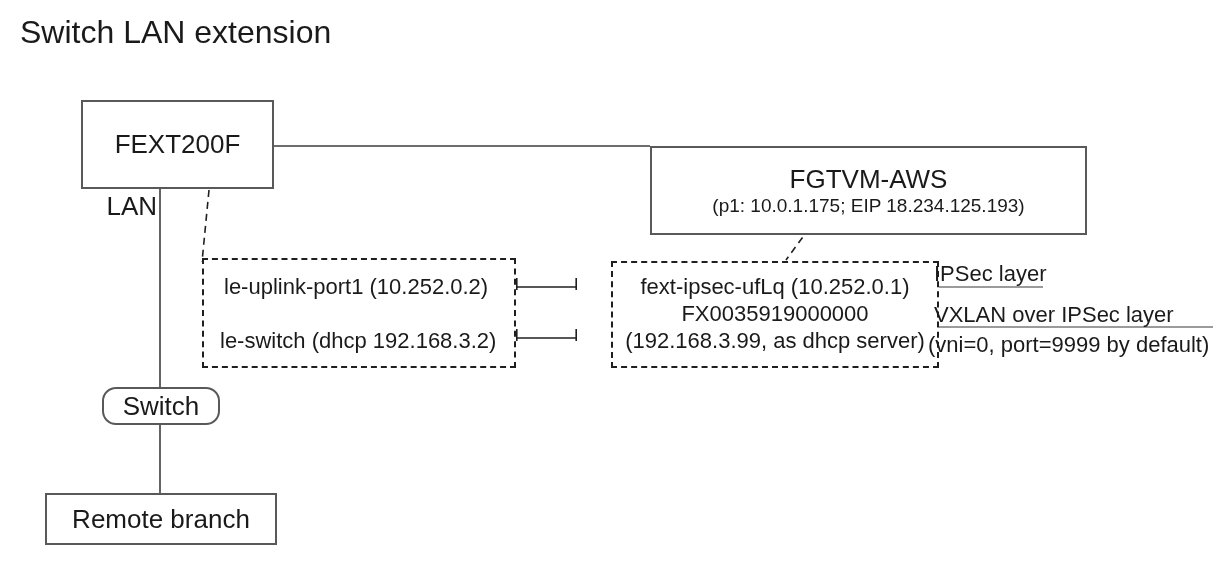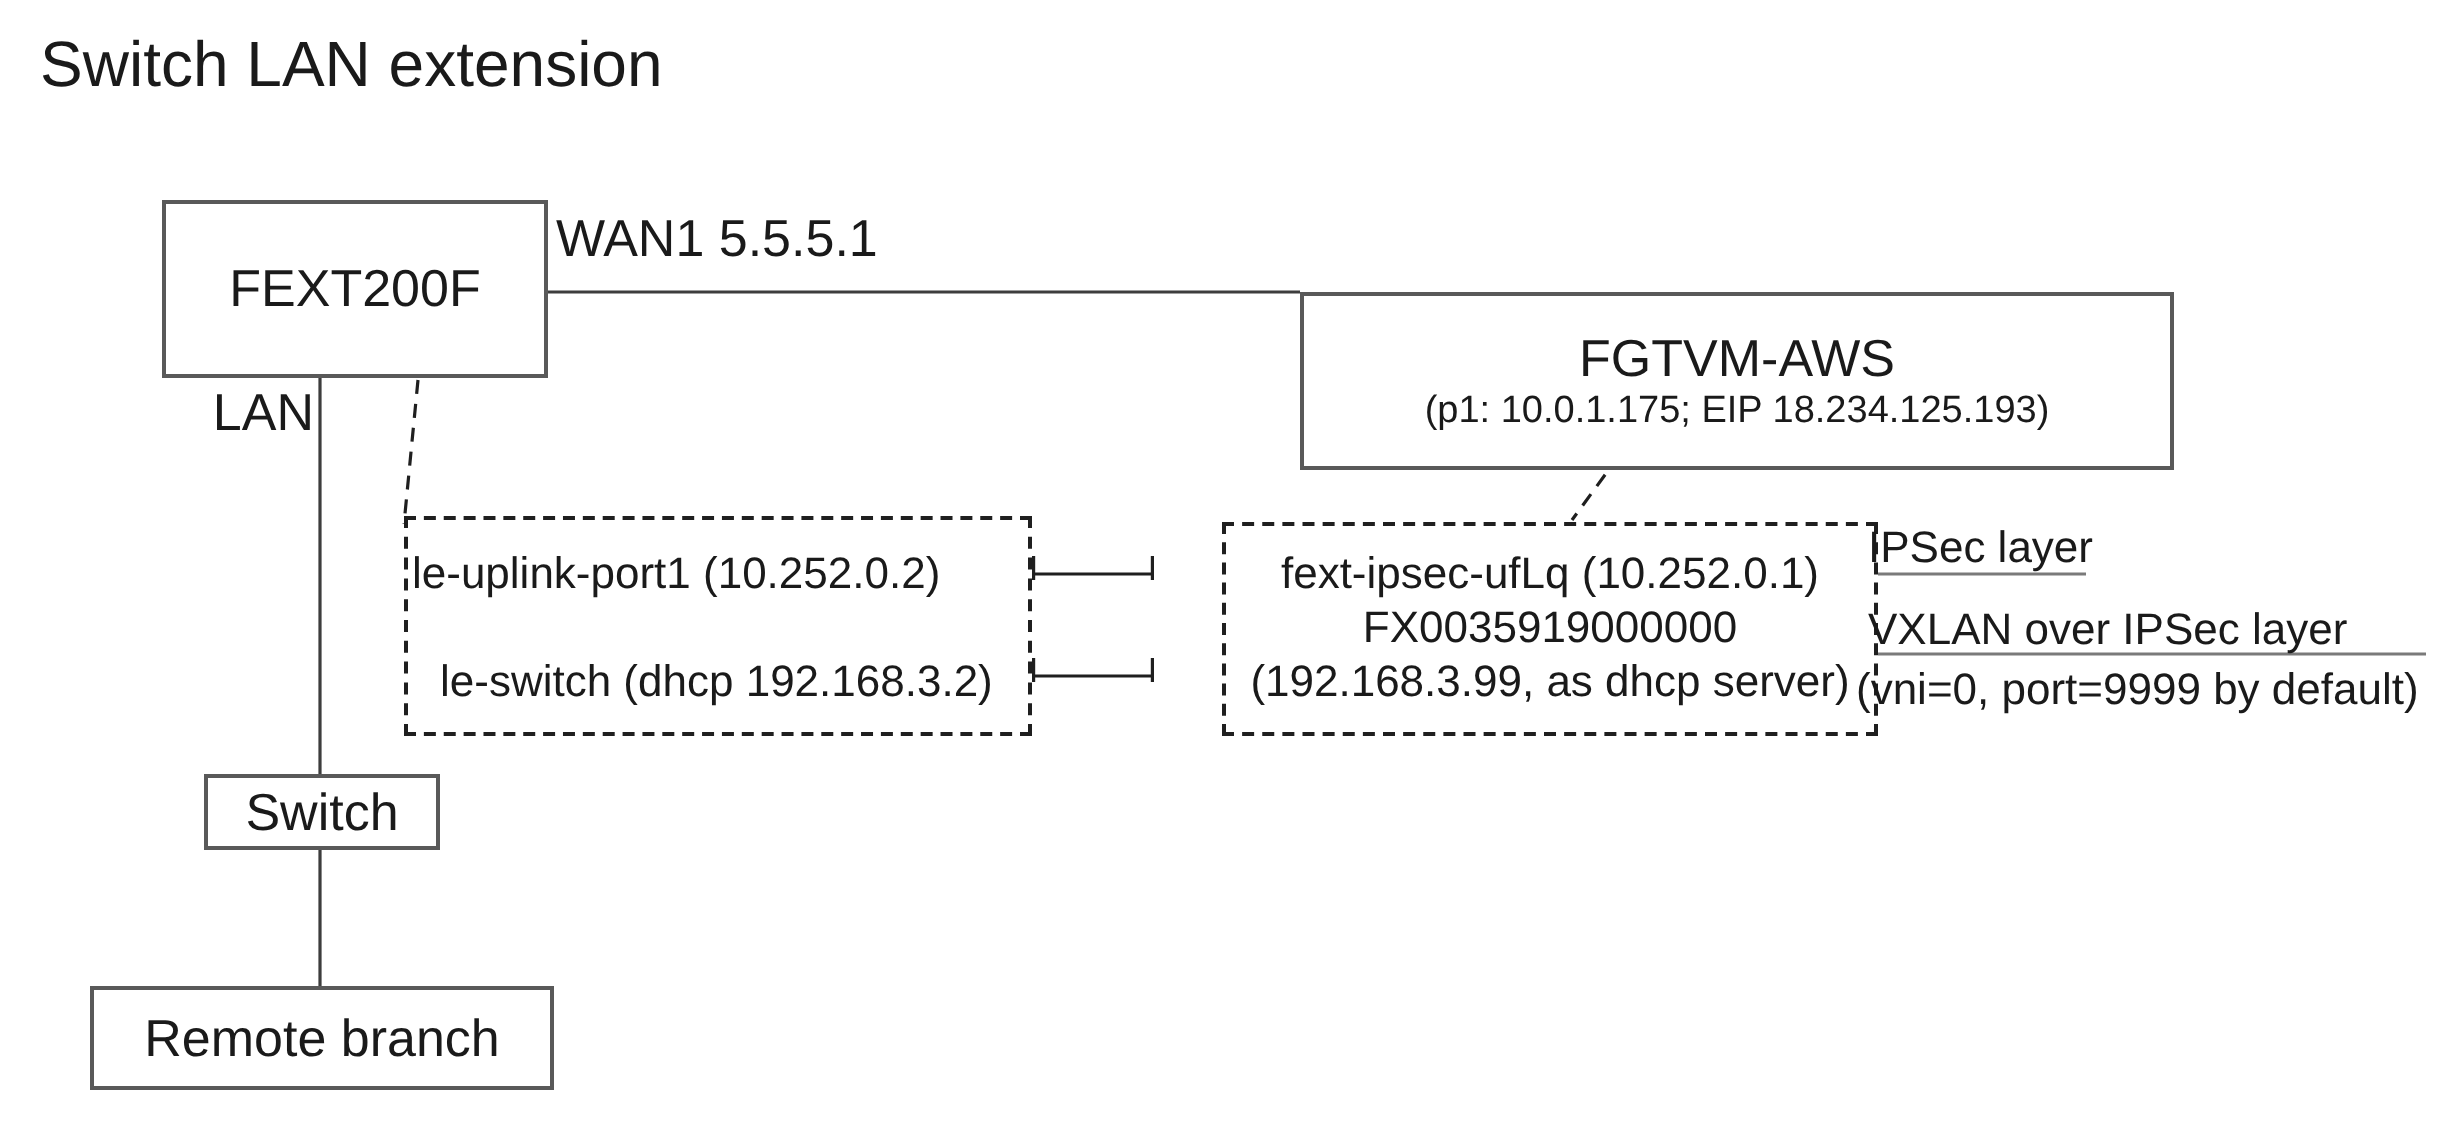--- a/index.html
+++ b/index.html
@@ -88,39 +88,38 @@
     <line class="arrow-line" x1="921" y1="327" x2="1213" y2="327"></line>
     <polyline class="arrow-head" points="932,321 920,327 932,333"></polyline>
   </svg>
 
   <div class="abs title" style="left:20px; top:14px;">Switch LAN extension</div>
 
   <div class="node" style="left:65px; top:100px; width:193px; height:89px;margin-left:16px;">
     <span class="node-label">FEXT200F</span>
   </div>
 
-  <div class="abs edge-label" style="left:278px; top:104px;">WAN1 5.5.5.1</div>
 
   <div class="node stack" style="left:650px; top:99px; width:437px; height:89px;margin-top:47px;">
     <span class="node-label">FGTVM-AWS</span>
     <span class="node-sublabel">(p1: 10.0.1.175; EIP 18.234.125.193)</span>
   </div>
 
   <div class="abs edge-label" style="left:95px; top:191px; width:62px; text-align:right;">LAN</div>
 
-  <div class="node" style="left:102px; top:387px; width:118px; height:38px;">
+  <div class="node" style="left:102px; top:387px; width:118px; height:38px;border-radius:14px;">
     <span class="node-label">Switch</span>
   </div>
 
   <div class="node" style="left:45px; top:493px; width:232px; height:52px;">
     <span class="node-label">Remote branch</span>
   </div>
 
   <div class="dashed-box" style="left:202px; top:258px; width:314px; height:110px;">
-    <div class="abs detail" style="left:2px; top:14px;">le-uplink-port1 (10.252.0.2)</div>
+    <div class="abs detail" style="left:20px; top:14px;">le-uplink-port1 (10.252.0.2)</div>
     <div class="abs detail" style="left:16px; top:68px;">le-switch (dhcp 192.168.3.2)</div>
   </div>
 
   <div class="dashed-box center-rows" style="left:577px; top:261px; width:328px; height:107px;margin-left:34px;">
     <div class="detail">fext-ipsec-ufLq (10.252.0.1)</div>
     <div class="detail">FX0035919000000</div>
     <div class="detail">(192.168.3.99, as dhcp server)</div>
   </div>
 
   <div class="abs detail" style="left:934px; top:261px;">IPSec layer</div>

